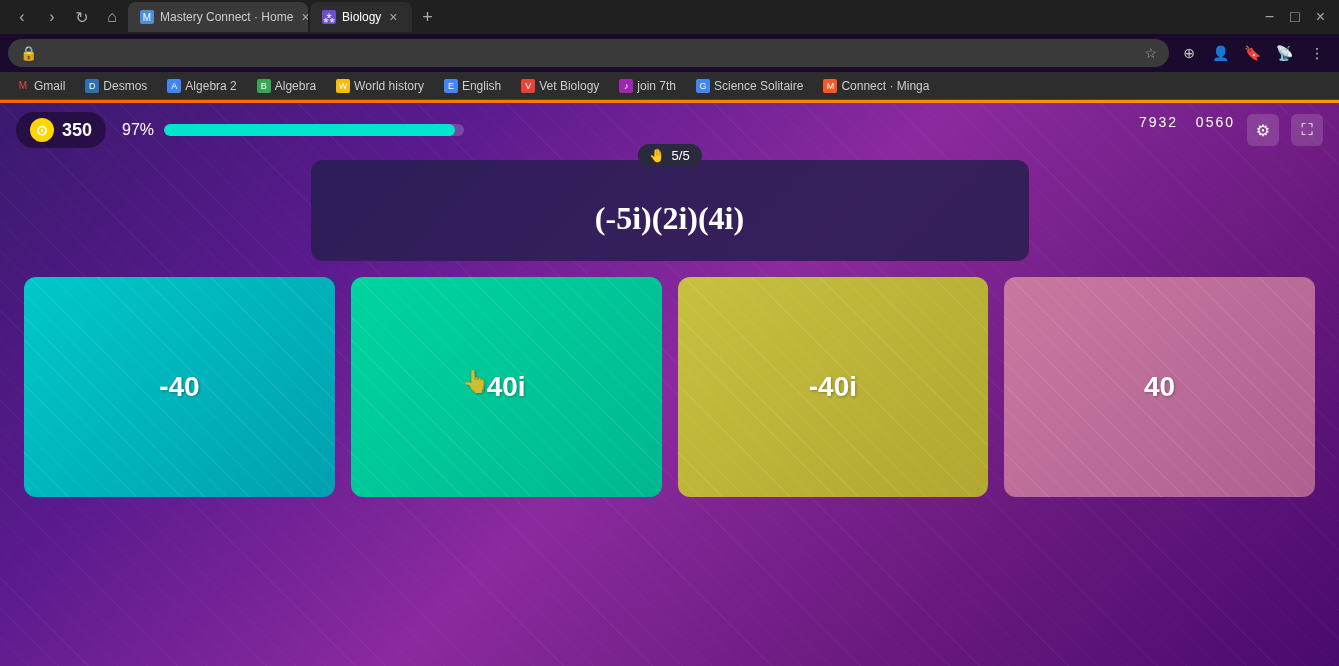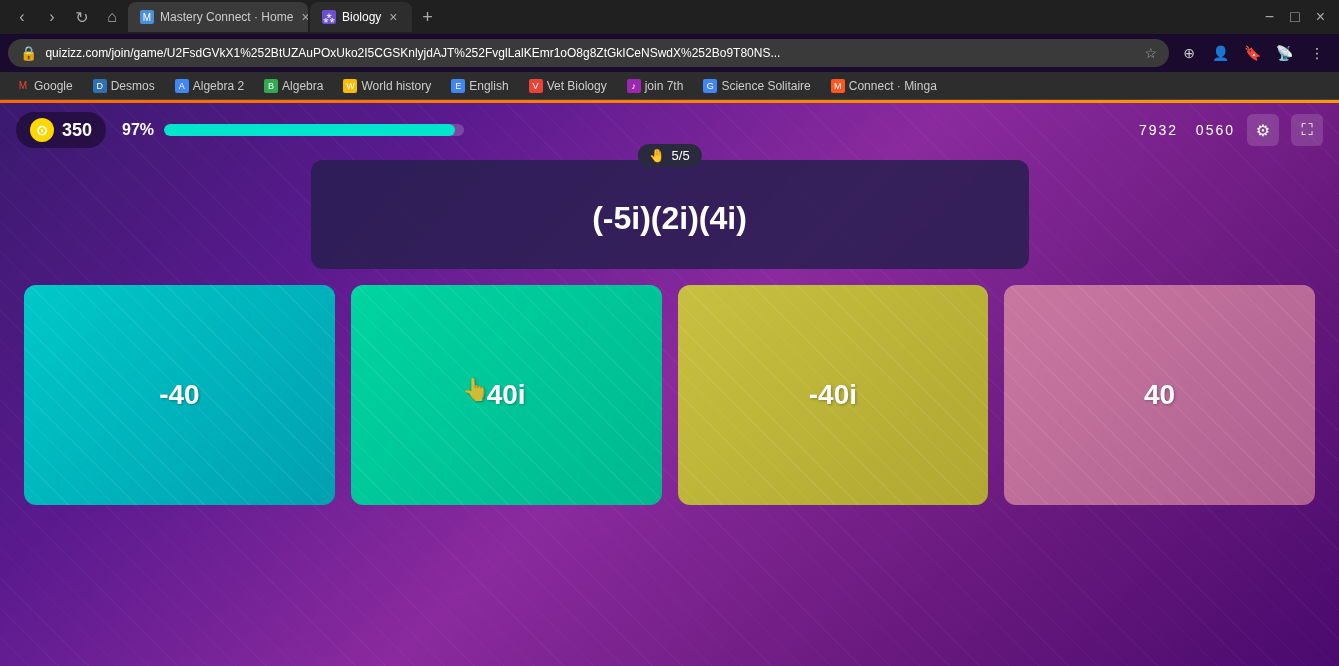--- a/index.html
+++ b/index.html
@@ -191,21 +191,21 @@
     .progress-container {
       display: flex;
       align-items: center;
       gap: 10px;
       flex: 1;
     }
 
     .progress-label {
       color: #fff;
       font-size: 16px;
-      font-weight: bold;
+      font-weight: normal;
       white-space: nowrap;
     }
 
     .progress-bar-bg {
       flex: 1;
       max-width: 300px;
       height: 12px;
       background: rgba(255,255,255,0.2);
       border-radius: 6px;
       overflow: hidden;
@@ -213,21 +213,21 @@
 
     .progress-bar-fill {
       height: 100%;
       background: #00e5cc;
       border-radius: 6px;
     }
 
     .hud-right {
       margin-left: auto;
       display: flex;
-      align-items: center;
+      align-items: flex-start;
       gap: 12px;
     }
 
     .game-code {
       color: #fff;
       font-size: 14px;
       letter-spacing: 2px;
     }
 
     .hud-btn {
@@ -265,29 +265,30 @@
       font-size: 13px;
       display: flex;
       align-items: center;
       gap: 6px;
       white-space: nowrap;
     }
 
     .question-box {
       background: rgba(40, 30, 80, 0.85);
       border-radius: 12px;
-      padding: 40px 24px 32px;
+      padding: 40px 24px 24px;
       text-align: center;
       color: #fff;
       font-size: 32px;
       font-weight: bold;
       min-height: 90px;
       display: flex;
       align-items: center;
       justify-content: center;
+      font-family: Liberation Serif, serif;
     }
 
     
     .answers-grid {
       display: grid;
       grid-template-columns: repeat(4, 1fr);
       gap: 16px;
       padding: 16px 24px 0;
       position: relative;
       z-index: 10;
@@ -428,36 +429,35 @@
         <button class="win-btn">−</button>
         <button class="win-btn">□</button>
         <button class="win-btn">×</button>
       </div>
     </div>
   </div>
 
   <div class="address-bar-row">
     <div class="address-bar">
       <span class="address-icon">🔒</span>
-      <span class="address-text">quizizz.com/join/game/U2FsdGVkX1%252BtUZAuPOxUko2I5CGSKnlyjdAJT%252FvglLalKEmr1oO8g8ZtGkICeNSwdX%252Bo9T80NS...</span>
       <span class="address-icon" style="margin-left:auto;">☆</span>
     </div>
     <div class="toolbar-icons">
       <button class="toolbar-icon-btn">⊕</button>
       <button class="toolbar-icon-btn">👤</button>
       <button class="toolbar-icon-btn">🔖</button>
       <button class="toolbar-icon-btn">📡</button>
       <button class="toolbar-icon-btn">⋮</button>
     </div>
   </div>
 
   <div class="bookmarks-bar">
     <div class="bookmark-item">
       <span class="bookmark-icon" style="color:#ea4335;">M</span>
-      <span>Google</span>
+      <span>Gmail</span>
     </div>
     <div class="bookmark-item">
       <span class="bookmark-icon" style="background:#2d70b3;color:white;border-radius:2px;width:14px;height:14px;display:inline-flex;align-items:center;justify-content:center;font-size:9px;">D</span>
       <span>Desmos</span>
     </div>
     <div class="bookmark-item">
       <span class="bookmark-icon" style="background:#4285f4;color:white;border-radius:2px;width:14px;height:14px;display:inline-flex;align-items:center;justify-content:center;font-size:9px;">A</span>
       <span>Algebra 2</span>
     </div>
     <div class="bookmark-item">

